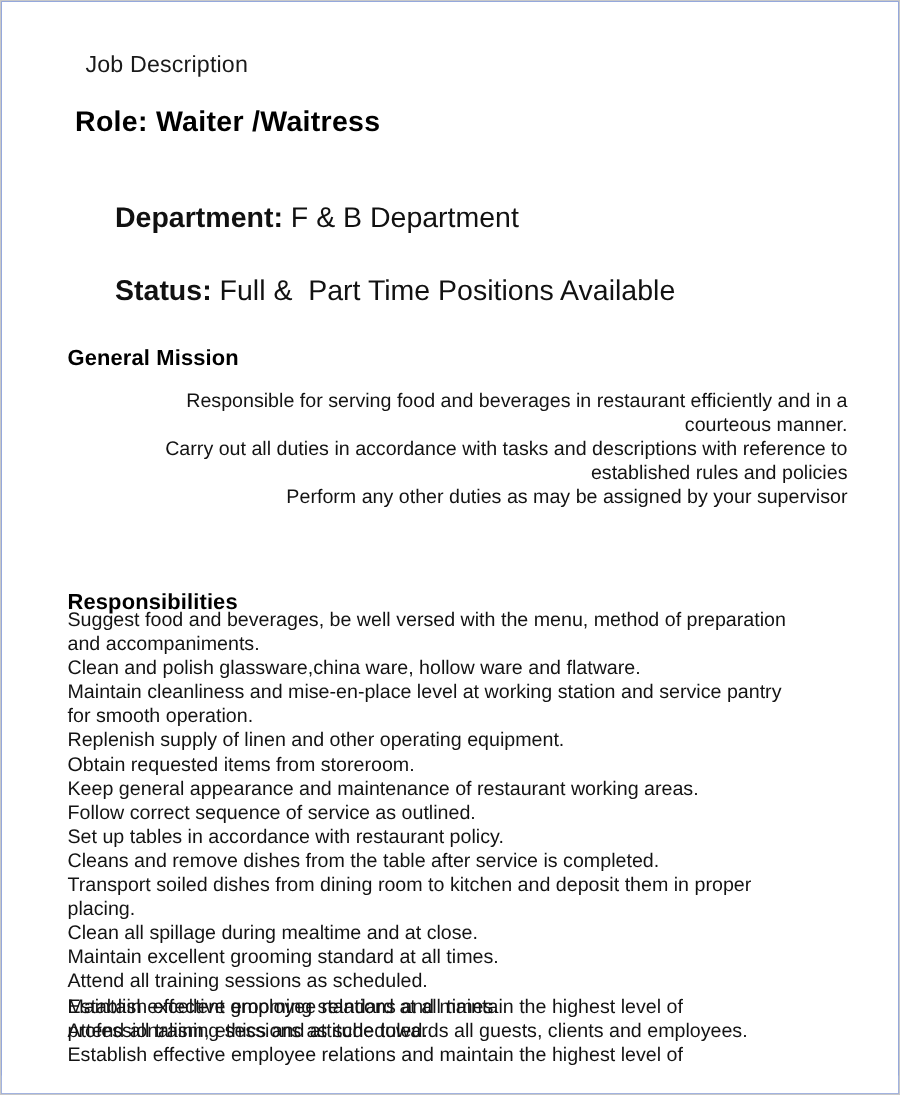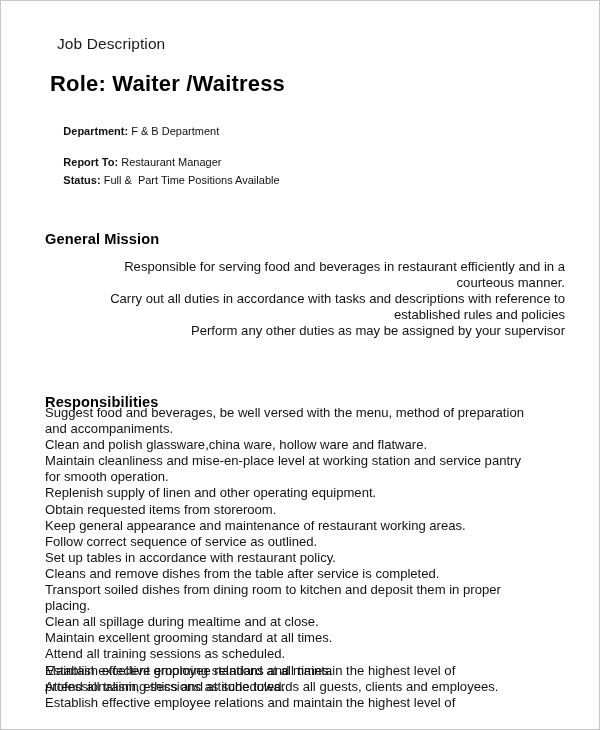--- a/index.html
+++ b/index.html
@@ -44,31 +44,31 @@
     font-weight: normal;
     color: #1a1a1a;
     letter-spacing: 0.1px;
     white-space: pre;
   }
 
   .role-line {
     position: absolute;
     left: 49px;
     top: 70px;
-    font-size: 22px;
+    font-size: 19px;
     font-weight: bold;
     color: #000000;
     letter-spacing: 0.2px;
     white-space: pre;
   }
 
   .field-line {
     position: absolute;
     left: 44px;
-    font-size: 11px;
+    font-size: 19px;
     color: #111111;
     white-space: pre;
   }
   .field-line .field-label {
     font-weight: bold;
   }
   .field-line .field-value {
     font-weight: normal;
   }
 
@@ -128,23 +128,20 @@
   <div class="sheet">
 
     <div class="doc-title">Job Description</div>
 
     <div class="role-line">Role: Waiter /Waitress</div>
 
     <div class="field-line" id="field-department">
       <span class="field-label">Department:</span><span class="field-value"> F &amp; B Department</span>
     </div>
 
-    <div class="field-line" id="field-report-to">
-      <span class="field-label">Report To:</span><span class="field-value"> Restaurant Manager</span>
-    </div>
 
     <div class="field-line" id="field-status">
       <span class="field-label">Status:</span><span class="field-value"> Full &amp;  Part Time Positions Available</span>
     </div>
 
     <div class="section-heading" id="heading-general-mission">General Mission</div>
 
     <div class="body-block" id="body-general-mission">Responsible for serving food and beverages in restaurant efficiently and in a
 courteous manner.
 Carry out all duties in accordance with tasks and descriptions with reference to

